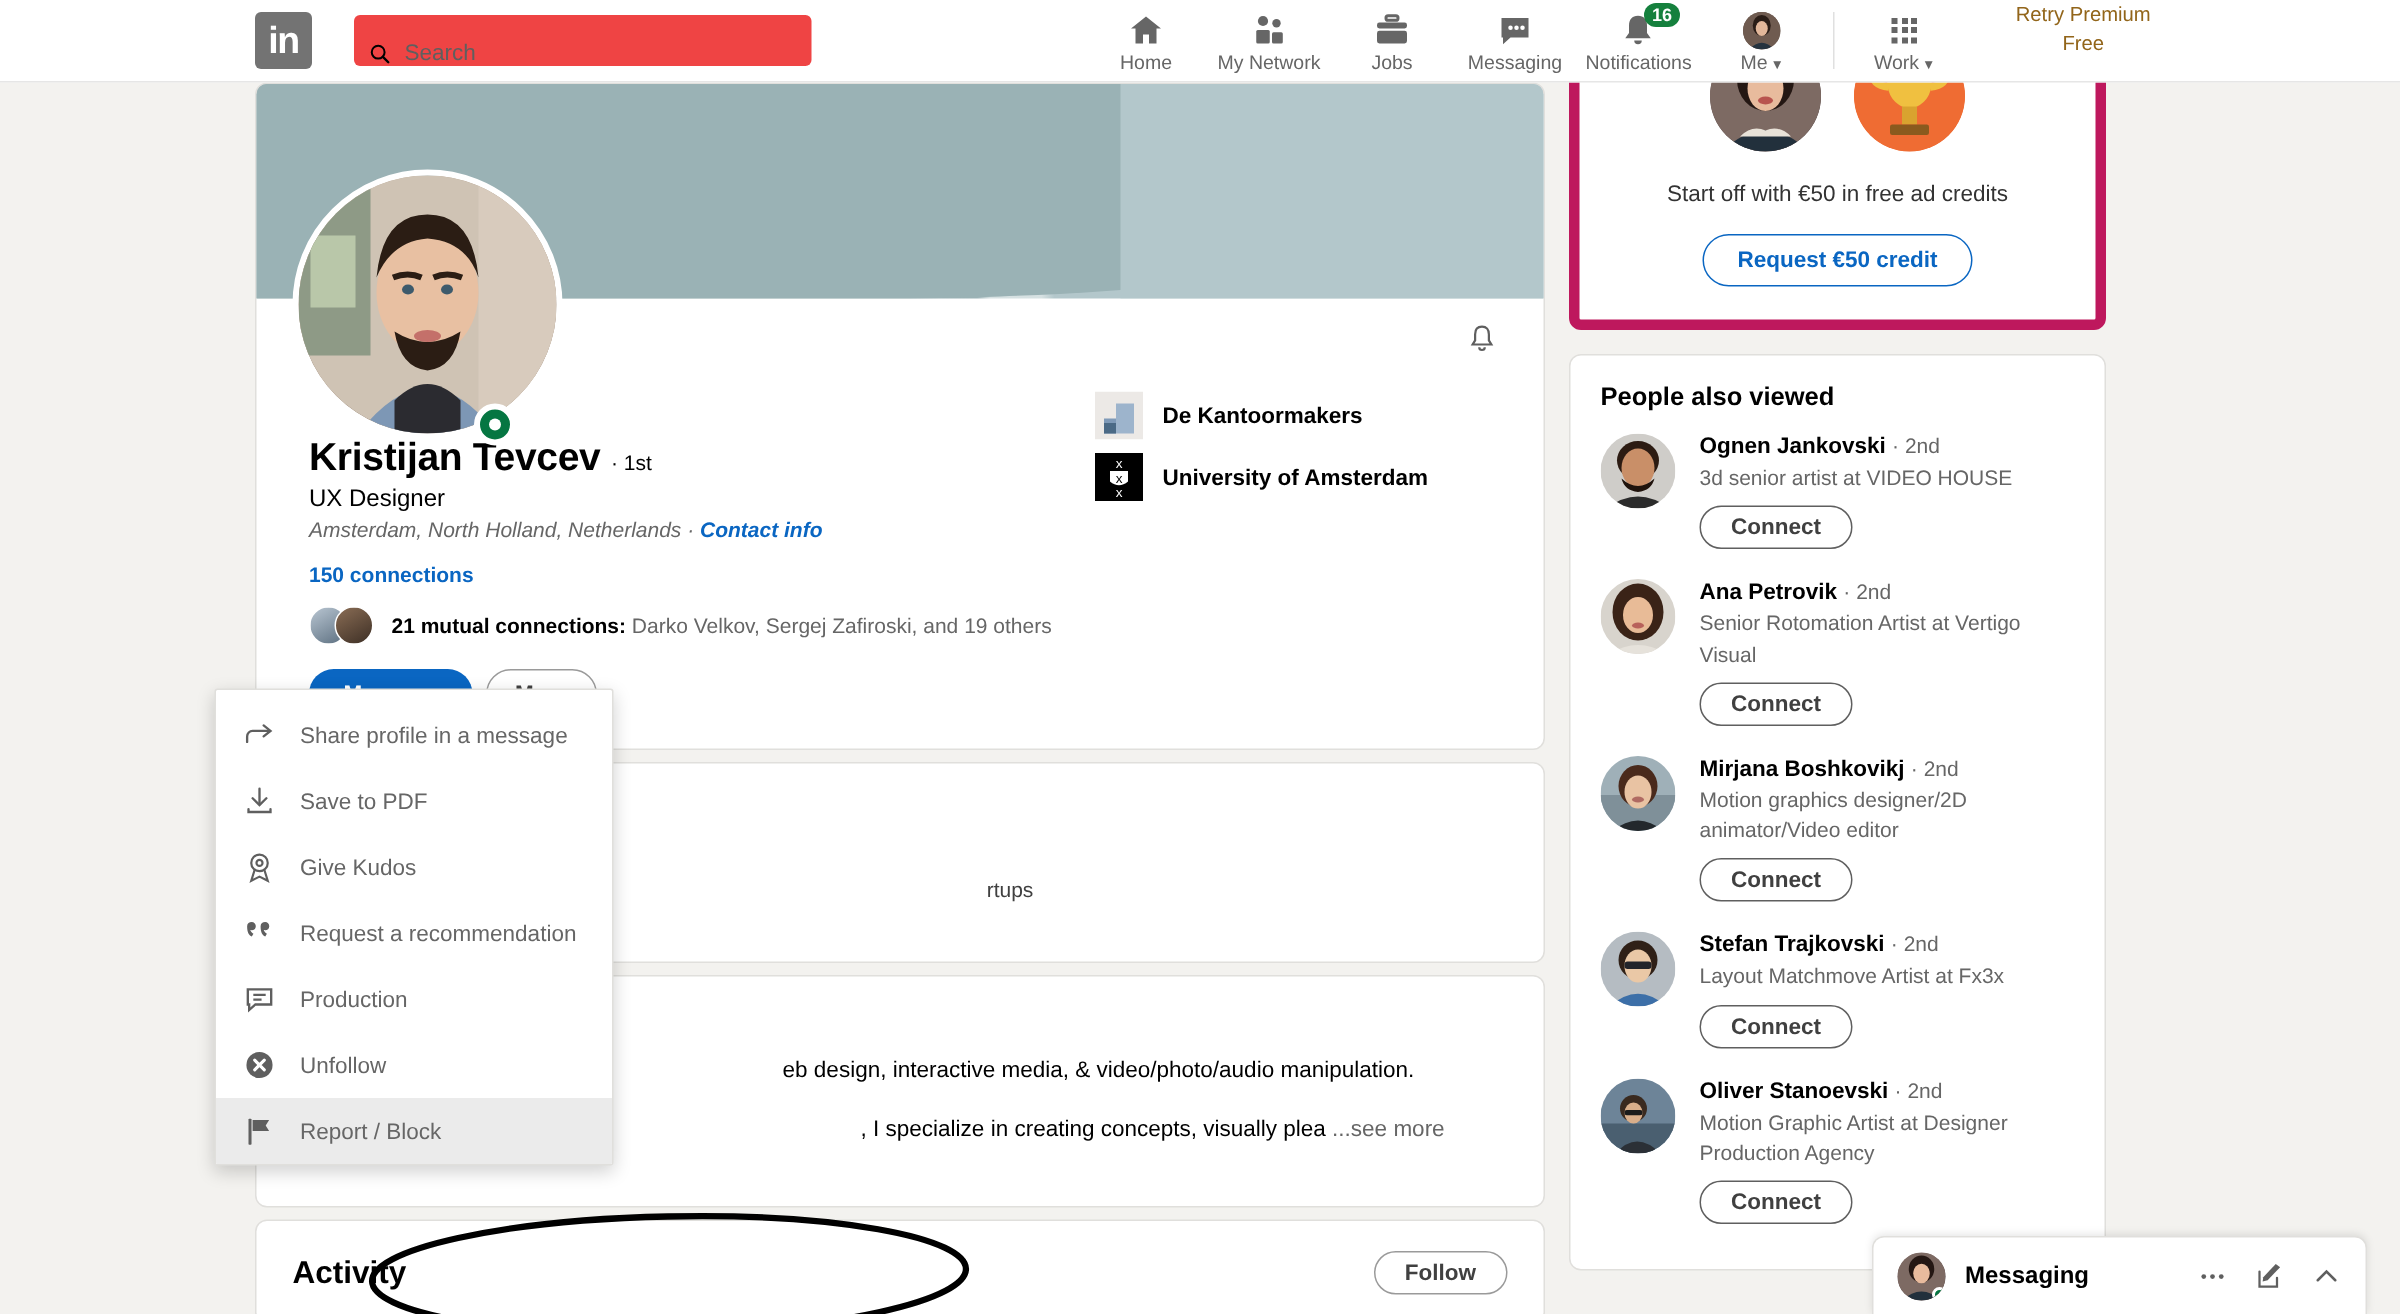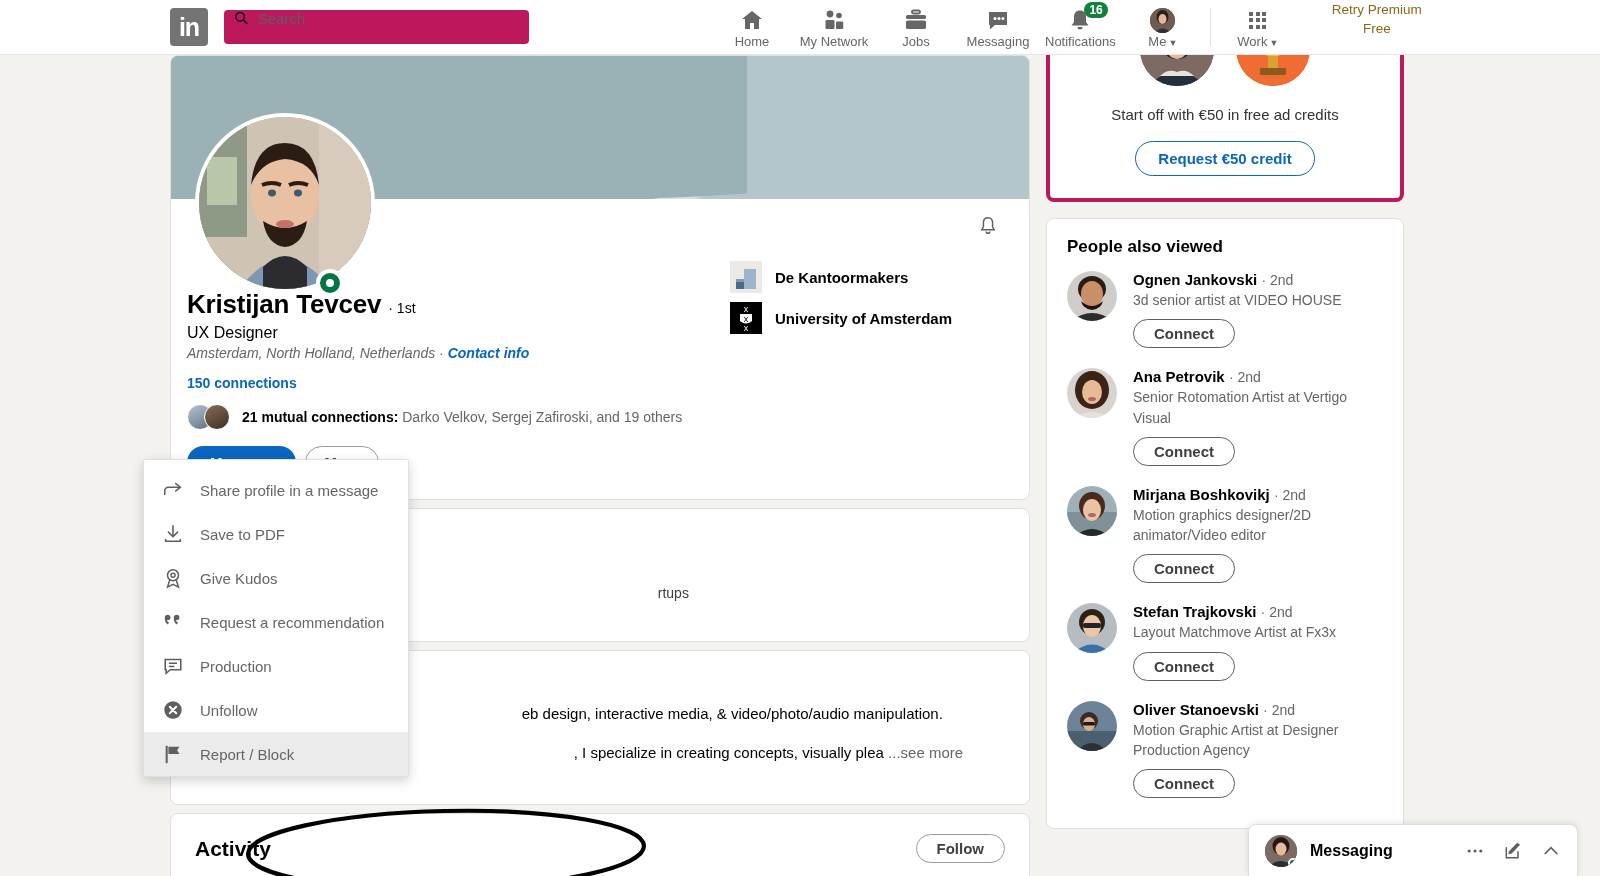--- a/index.html
+++ b/index.html
@@ -22,23 +22,23 @@
   }
   .nav-logo {
     width: 38px; height: 38px; margin-left: 170px;
     background: #737373; border-radius: 4px;
     display: flex; align-items: center; justify-content: center;
     color: #fff; font-weight: bold; font-size: 25px;
     font-family: "Liberation Sans", sans-serif;
     letter-spacing: -1px; line-height: 1;
   }
   .nav-search {
-    margin-left: 16px; width: 305px; height: 34px;
-    background: #be185d; border-radius: 4px;
-    display: flex; align-items: flex-start; padding: 0 10px;
+    margin-left: 28px; width: 305px; height: 34px;
+    background: #ef4444; border-radius: 4px;
+    display: flex; align-items: flex-end; padding: 0 10px;
   }
   .nav-search input {
     border: none; outline: none; background: transparent;
     font-size: 15px; color: #000; margin-left: 9px; width: 100%;
     font-family: "Liberation Sans", sans-serif;
   }
   .nav-search input::placeholder { color: #5f5f5f; }
 
   .nav-items { display: flex; align-items: flex-start; margin-left: 182px; height: 55px; }
   .nav-item {
@@ -96,21 +96,21 @@
     border:4px solid #fff; overflow:hidden;
     background: linear-gradient(160deg,#cbbba8 0%, #9a8573 40%, #6b5340 100%);
     z-index: 5;
   }
   .presence {
     position:absolute; left:145px; top:70px; width:28px; height:28px;
     border-radius:50%; background:#057642; border:4px solid #fff; z-index:6;
   }
   .presence i{ position:absolute; left:6px; top:6px; width:8px; height:8px; border-radius:50%; background:#fff; }
 
-  .profile-body { position:relative; padding: 14px 24px 20px 16px; min-height: 225px; }
+  .profile-body { position:relative; padding: 14px 24px 20px 35px; min-height: 225px; }
   .bell-btn {
     position:absolute; right:22px; top:8px; width:38px; height:38px;
     border-radius:50%; display:flex; align-items:center; justify-content:center;
     cursor:pointer;
   }
   .name-row { display:flex; align-items:baseline; margin-top: 76px; }
   .pname { font-size:26px; font-weight:bold; color:#000; letter-spacing:-0.2px; }
   .degree { font-size:14px; color:#000; margin-left:7px; }
   .headline { font-size:16px; color:#000; margin-top:4px; }
   .location { font-size:14px; color:#666; margin-top:3px;font-style:italic; }
@@ -170,21 +170,21 @@
     display:flex; align-items:center; height:44px; padding: 0 16px;
     font-size:15px; color:#666666; cursor:pointer; white-space:nowrap;
   }
   .dd-item .dd-ico { width:26px; flex:none; display:flex; align-items:center; justify-content:center; margin-right:14px; }
   .dd-item.highlight { background:#ebebeb; }
 
   
   .annotation { position:absolute; left:240px; top:750px; z-index:95; pointer-events:none; }
 
   
-  .ad-card { background:#fff; border:4px solid #be185d; border-radius:8px; padding: 0 20px 22px 20px; margin-bottom:16px; }
+  .ad-card { background:#fff; border:7px solid #be185d; border-radius:8px; padding: 12px 20px 22px 20px; margin-bottom:16px; }
   .ad-imgs { display:flex; justify-content:center; gap:22px; padding-top: 8px; }
   .ad-av { width:74px; height:74px; border-radius:50%; overflow:hidden;
     background: linear-gradient(160deg,#b9a3a0 0%, #4b3b3d 55%, #2d2326 100%); }
   .trophy { width:74px; height:74px; border-radius:50%; background:#ef6c33; position:relative; overflow:hidden; }
   .ad-text { text-align:center; font-size:15px; color:#333; margin-top:20px; }
   .ad-btn { display:block; margin: 18px auto 0 auto; border:1px solid #0a66c2; color:#0a66c2;
     background:#fff; border-radius:20px; font-size:15px; font-weight:600; padding: 8px 22px; cursor:pointer;
     font-family:"Liberation Sans", sans-serif; }
 
   .pav-card { background:#fff; border:1px solid #e0dfdc; border-radius:8px; padding: 18px 20px 10px 20px; }

